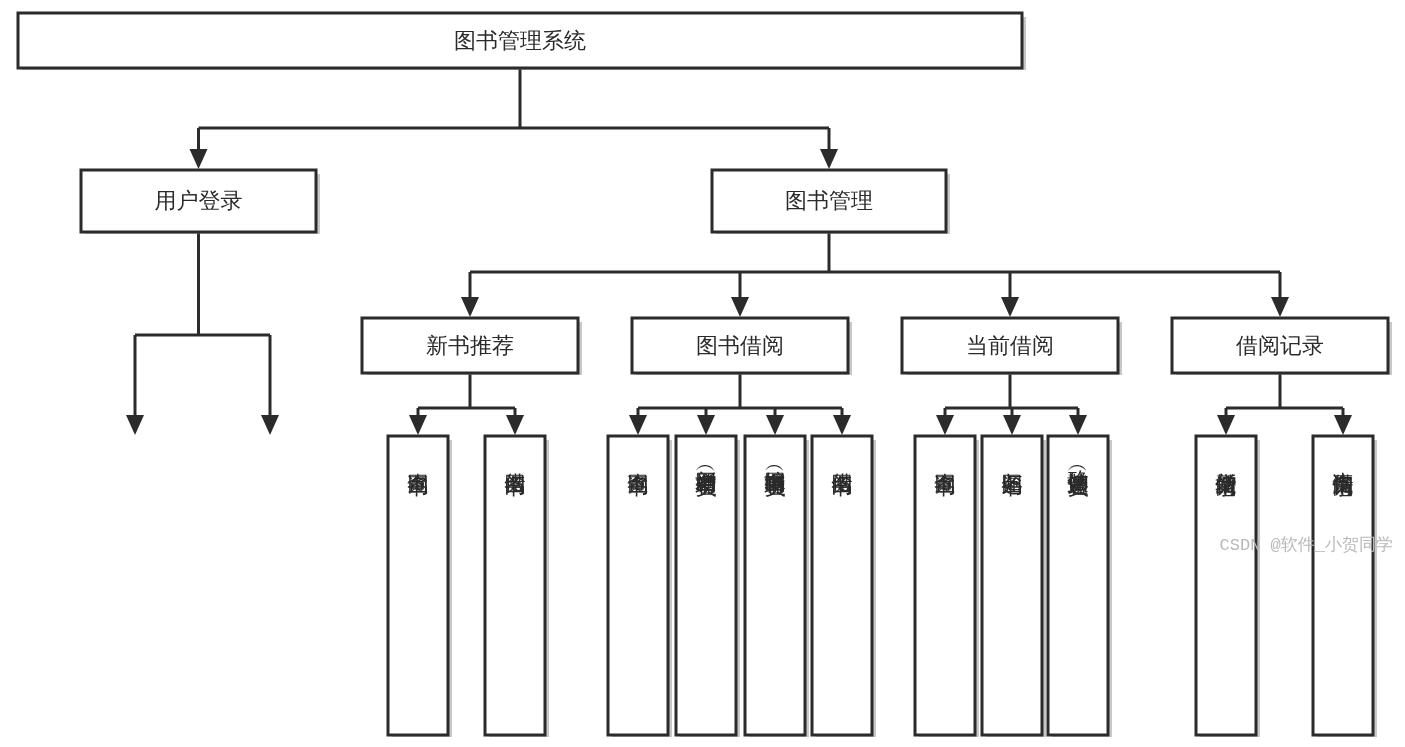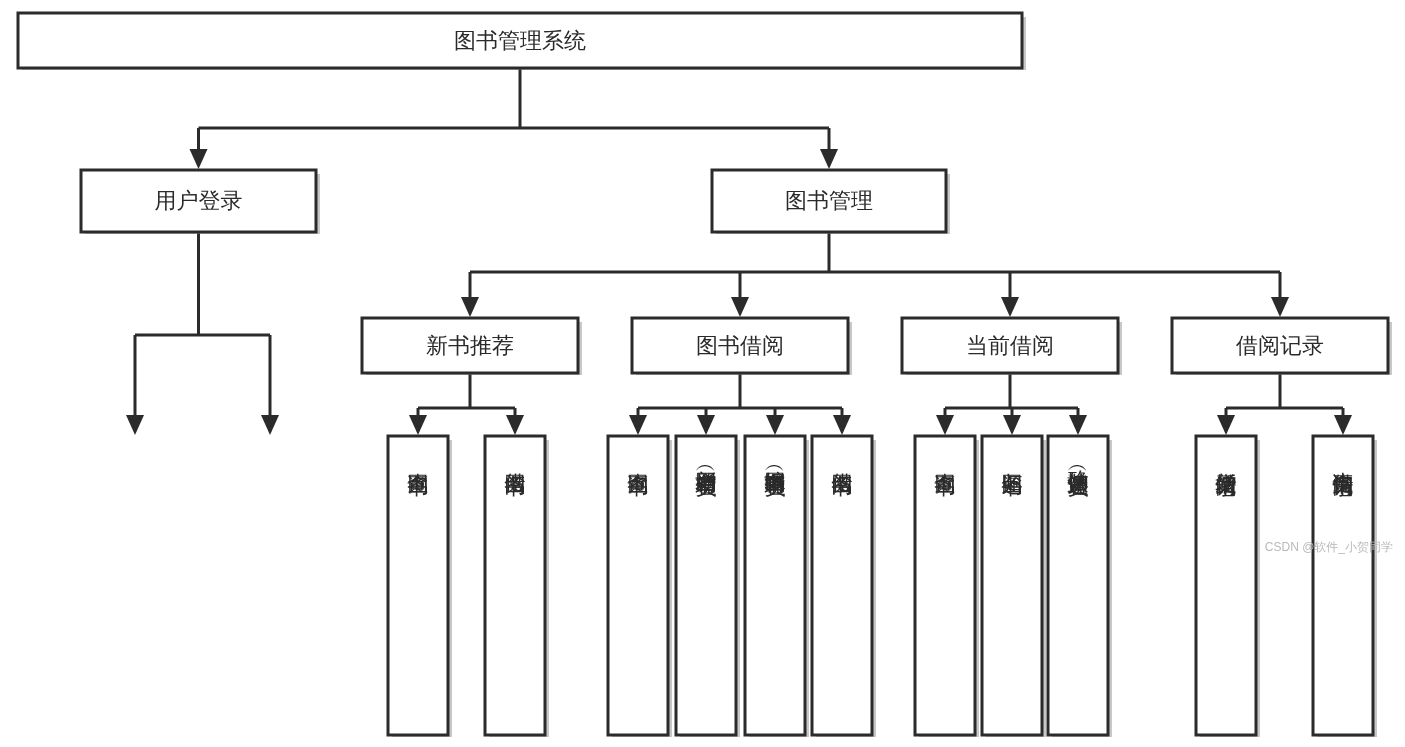--- a/index.html
+++ b/index.html
@@ -59,22 +59,22 @@
     font-size: 21px;
     writing-mode: vertical-rl;
     text-orientation: upright;
     text-anchor: middle;
     letter-spacing: 1px;
   }
   .watermark {
     position: absolute;
     right: 12px;
     bottom: 4px;
-    font-family: Liberation Sans, sans-serif;
-    font-size: 12px;
+    font-family: Liberation Mono, monospace;
+    font-size: 17px;
     color: #b9b9b9;
     white-space: nowrap;
     user-select: none;
   }
 </style>
 </head>
 <body>
 
 <div id="diagram-root">
   <svg class="diagram" viewBox="0 0 1405 747">

